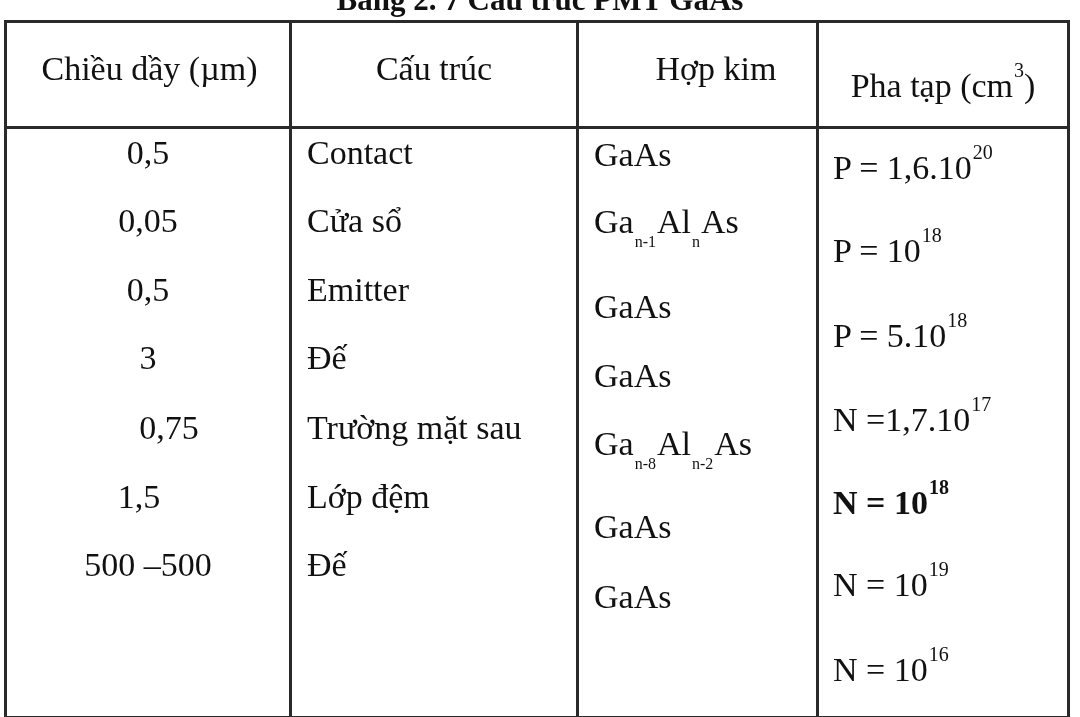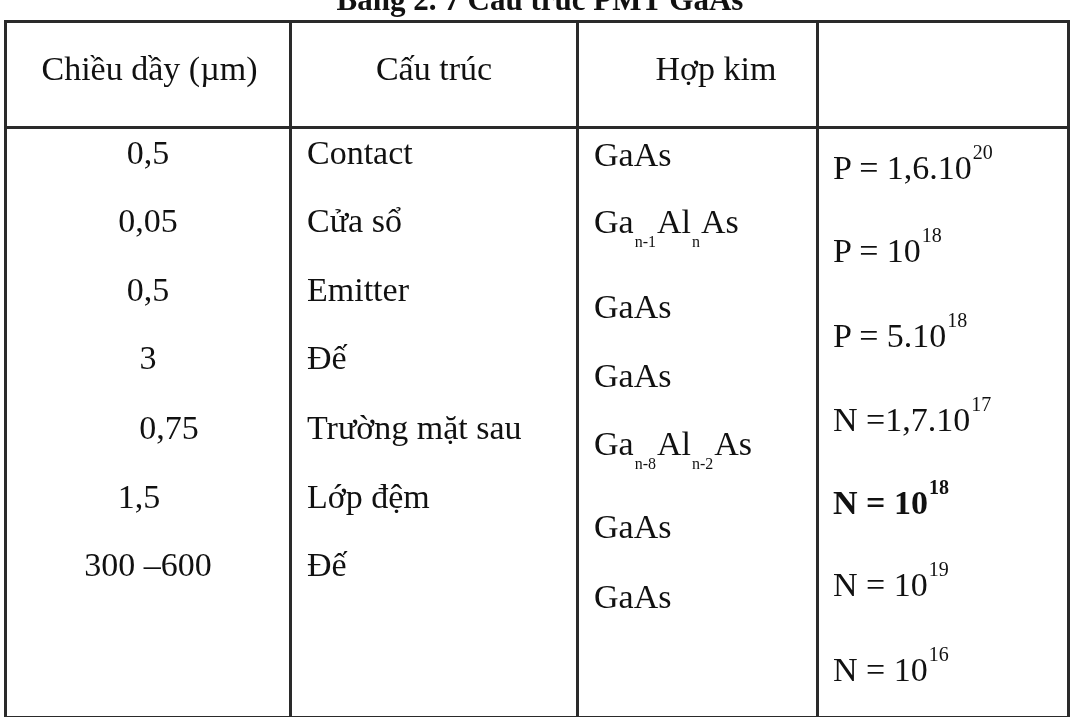--- a/index.html
+++ b/index.html
@@ -87,29 +87,32 @@
 
   <div class="hline" style="top:103px;"></div>
 
   <div class="vline" style="left:282px;"></div>
   <div class="vline" style="left:569px;"></div>
   <div class="vline" style="left:809px;"></div>
 
   <div class="hdr" style="left:0; width:285px; top:26px;">Chiều dầy (µm)</div>
   <div class="hdr" style="left:285px; width:284px; top:26px;">Cấu trúc</div>
   <div class="hdr" style="left:572px; width:274px; top:26px;">Hợp kim</div>
+  <div class="hdr" style="left:812px; width:248px; top:43px;">
+    <span>Pha tạp (cm</span><span class="sup">3</span><span>)</span>
+  </div>
 
   <div id="col-thickness">
       <div class="cell-text center" style="left: 0px; width: 282px; top: 110px;">0,5</div>
       <div class="cell-text center" style="left: 0px; width: 282px; top: 178px;">0,05</div>
       <div class="cell-text center" style="left: 0px; width: 282px; top: 247px;">0,5</div>
       <div class="cell-text center" style="left: 0px; width: 282px; top: 315px;">3</div>
       <div class="cell-text center" style="left: 0px; width: 296px; top: 385px; padding-left: 14px;">0,75</div>
       <div class="cell-text center" style="left: 16px; width: 232px; top: 454px;">1,5</div>
-      <div class="cell-text center" style="left: 0px; width: 282px; top: 522px;">300 –600</div>
+      <div class="cell-text center" style="left: 0px; width: 282px; top: 522px;">500 –500</div>
     </div>
 
   <div id="col-structure">
       <div class="cell-text" style="left: 300px; top: 110px;">Contact</div>
       <div class="cell-text" style="left: 300px; top: 178px;">Cửa sổ</div>
       <div class="cell-text" style="left: 300px; top: 247px;">Emitter</div>
       <div class="cell-text" style="left: 300px; top: 315px;">Đế</div>
       <div class="cell-text" style="left: 300px; top: 385px;">Trường mặt sau</div>
       <div class="cell-text" style="left: 300px; top: 454px;">Lớp đệm</div>
       <div class="cell-text" style="left: 300px; top: 522px;">Đế</div>

